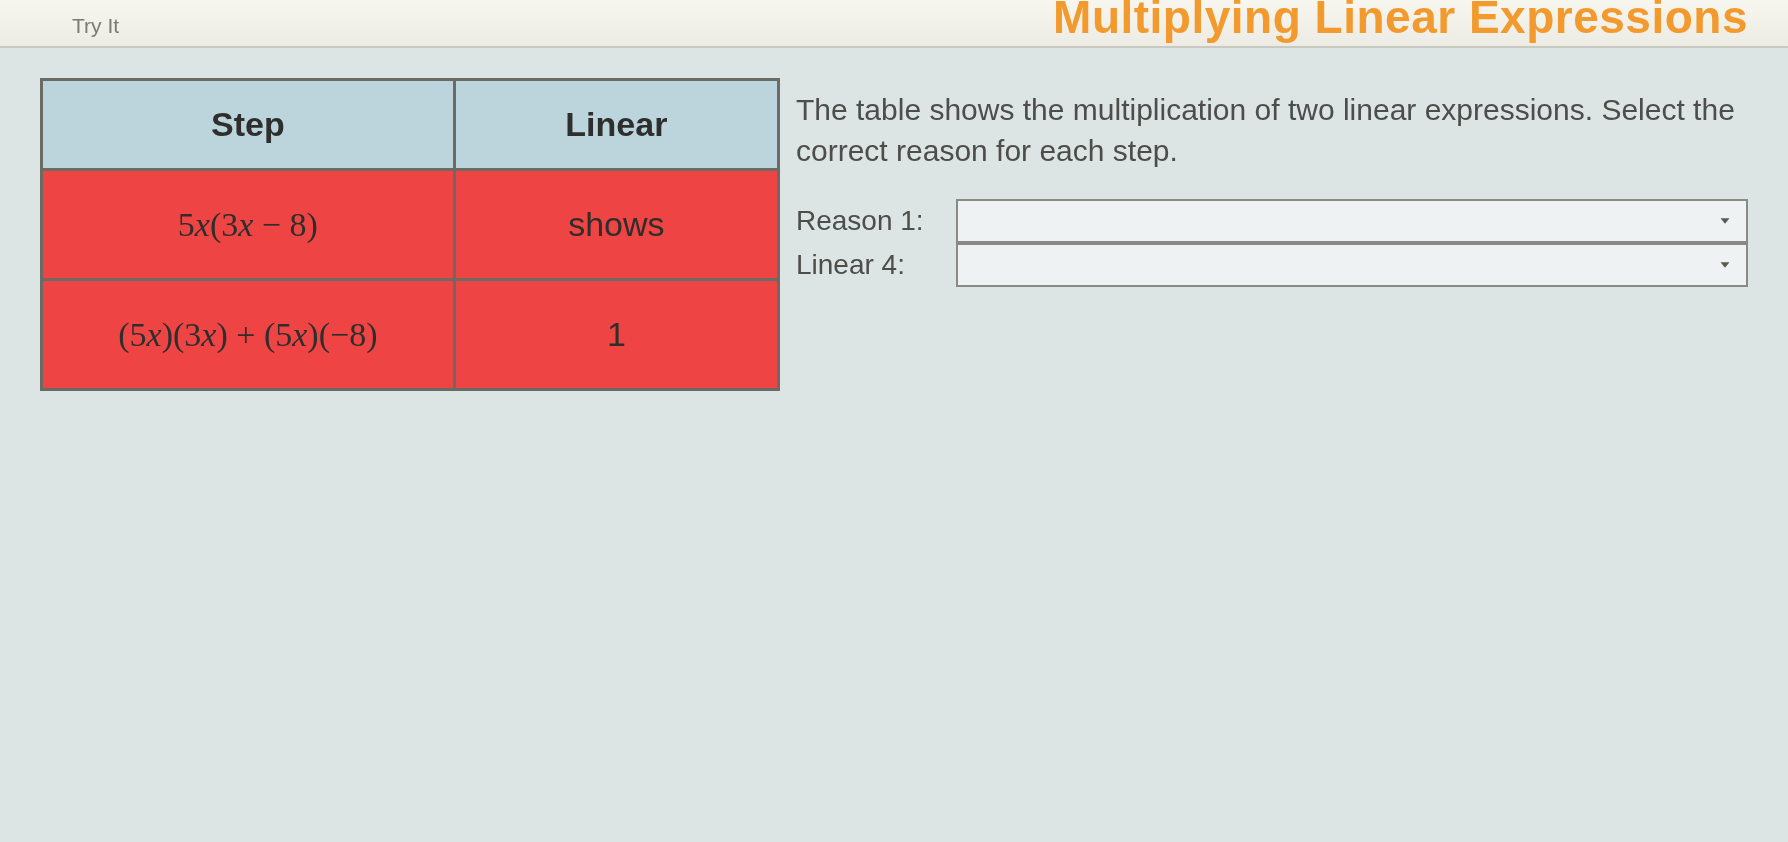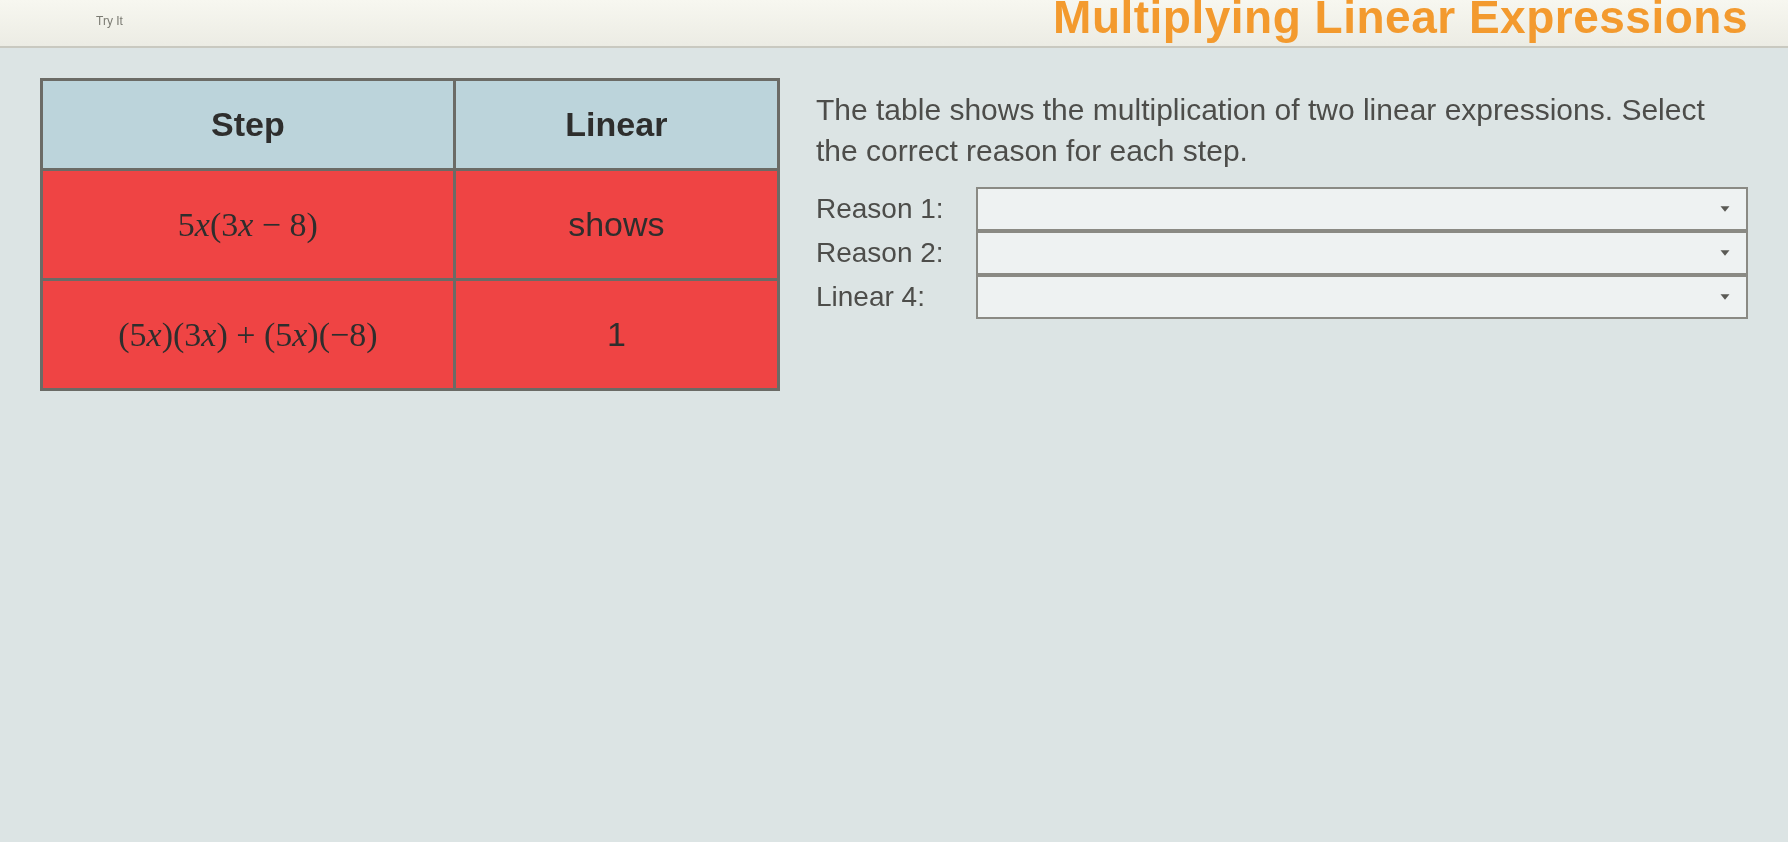--- a/index.html
+++ b/index.html
@@ -24,32 +24,32 @@
     right: 40px;
     font-size: 46px;
     font-weight: 700;
     color: #f39a2e;
     letter-spacing: 0.5px;
     white-space: nowrap;
   }
   .try-it {
     position: absolute;
     top: 14px;
-    left: 96px;
-    font-size: 12px;
+    left: 72px;
+    font-size: 21px;
     color: #7a7a72;
   }
   .content {
     position: absolute;
     top: 78px;
     left: 40px;
     right: 40px;
     bottom: 40px;
     display: flex;
-    gap: 36px;
+    gap: 16px;
   }
   .left-col { width: 740px; }
   .right-col { flex: 1; padding-top: 12px; }
 
   table.steps {
     width: 100%;
     border-collapse: collapse;
     background: #e6ecec;
   }
   table.steps th, table.steps td {
@@ -69,21 +69,21 @@
   }
   .step-col { width: 56%; }
   .reason-col { width: 44%; }
   .mi { font-style: italic; font-family: "Times New Roman", serif; }
   .expr { font-family: "Times New Roman", serif; font-size: 36px; }
 
   .prompt {
     font-size: 30px;
     color: #4d4d4a;
     line-height: 1.35;
-    margin-bottom: 16px;
+    margin-bottom: 28px;
   }
   .reason-row {
     display: flex;
     align-items: center;
   }
   .reason-label {
     font-size: 28px;
     color: #4d4d4a;
     width: 160px;
     flex-shrink: 0;
@@ -145,30 +145,20 @@
           <div class="reason-label">Reason 1:</div>
           <div class="reason-select">
             <span class="chevron">
               <svg viewBox="0 0 20 20">
                 <path d="M5 7l5 6 5-6z"></path>
               </svg>
             </span>
           </div>
         </div>
         <div class="reason-row">
-          <div class="reason-label">Reason 2:</div>
-          <div class="reason-select">
-            <span class="chevron">
-              <svg viewBox="0 0 20 20">
-                <path d="M5 7l5 6 5-6z"></path>
-              </svg>
-            </span>
-          </div>
-        </div>
-        <div class="reason-row">
           <div class="reason-label">Linear 4:</div>
           <div class="reason-select">
             <span class="chevron">
               <svg viewBox="0 0 20 20">
                 <path d="M5 7l5 6 5-6z"></path>
               </svg>
             </span>
           </div>
         </div>
       </div>

